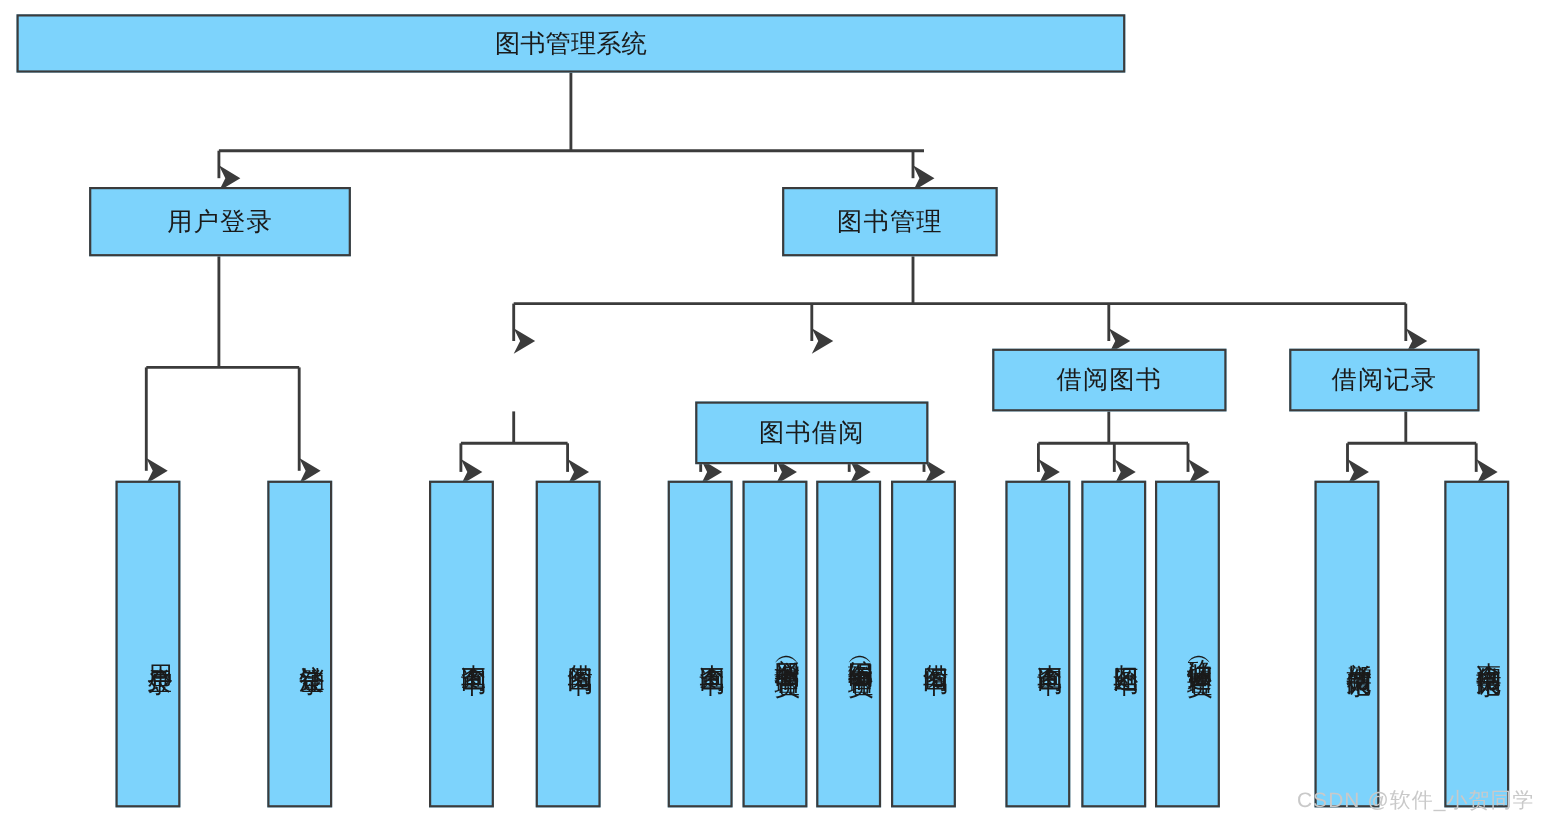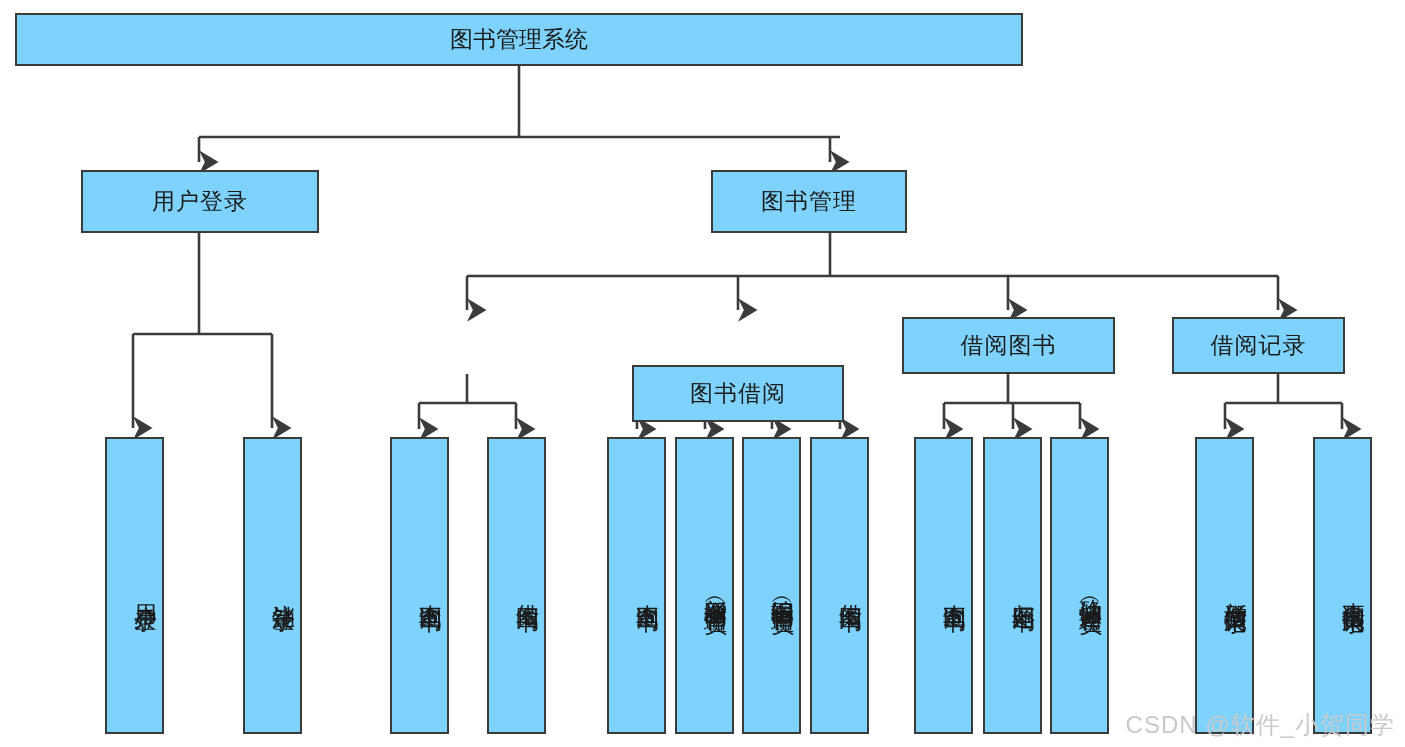--- a/index.html
+++ b/index.html
@@ -53,21 +53,21 @@
   }
   .node.v .vtext {
     writing-mode: vertical-rl;
     text-orientation: upright;
     white-space: nowrap;
   }
   .watermark {
     position: absolute;
     right: 10px;
     bottom: 6px;
-    font-size: 24px;
+    font-size: 19px;
     color: #c9c9c9;
     letter-spacing: 1px;
     white-space: nowrap;
   }
 </style>
 </head>
 <body>
 
 <div id="canvas">
 

